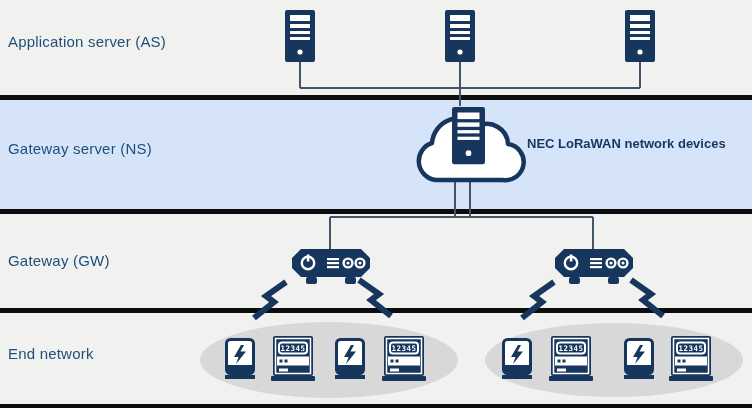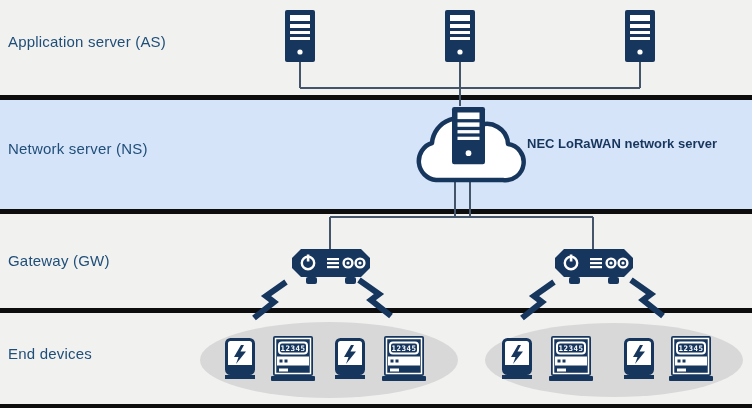--- a/index.html
+++ b/index.html
@@ -57,25 +57,25 @@
 
 <div class="canvas">
 
   <div class="band band-ns"></div>
   <div class="divider div1"></div>
   <div class="divider div2"></div>
   <div class="divider div3"></div>
   <div class="divider div4"></div>
 
   <div class="layer-label lbl-as">Application server (AS)</div>
-  <div class="layer-label lbl-ns">Network server (NS)</div>
+  <div class="layer-label lbl-ns">Gateway server (NS)</div>
   <div class="layer-label lbl-gw">Gateway (GW)</div>
-  <div class="layer-label lbl-end">End devices</div>
+  <div class="layer-label lbl-end">End network</div>
 
-  <div class="nec-label">NEC LoRaWAN network server</div>
+  <div class="nec-label">NEC LoRaWAN network devices</div>
 
   <svg class="overlay" viewBox="0 0 752 408">
     <defs>
       <g id="sym-server">
         <rect class="navy" x="0" y="0" width="30" height="52" rx="2"></rect>
         <rect class="white" x="5" y="5" width="20" height="6"></rect>
         <rect class="white" x="5" y="14" width="20" height="4"></rect>
         <rect class="white" x="5" y="21" width="20" height="3"></rect>
         <rect class="white" x="5" y="27" width="20" height="3"></rect>
         <circle class="white" cx="15" cy="42" r="2.6"></circle>

